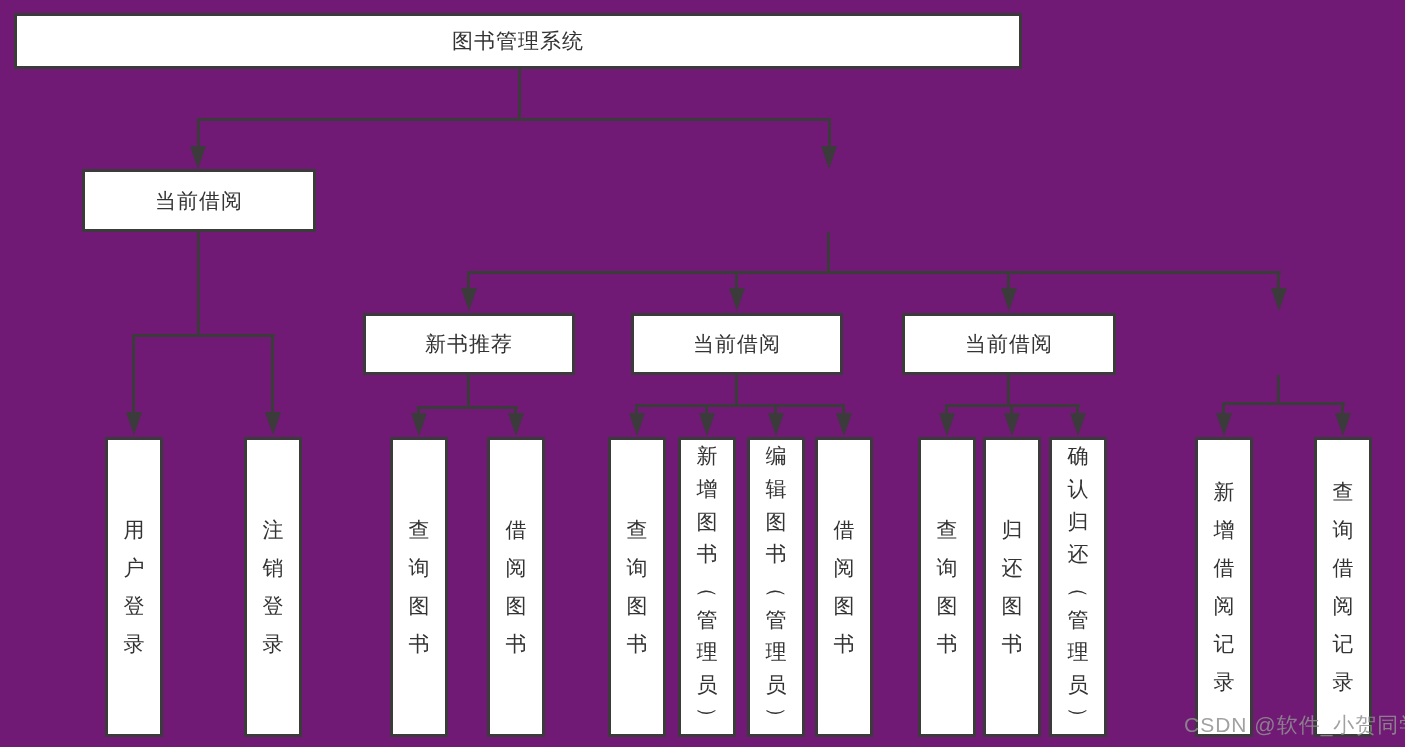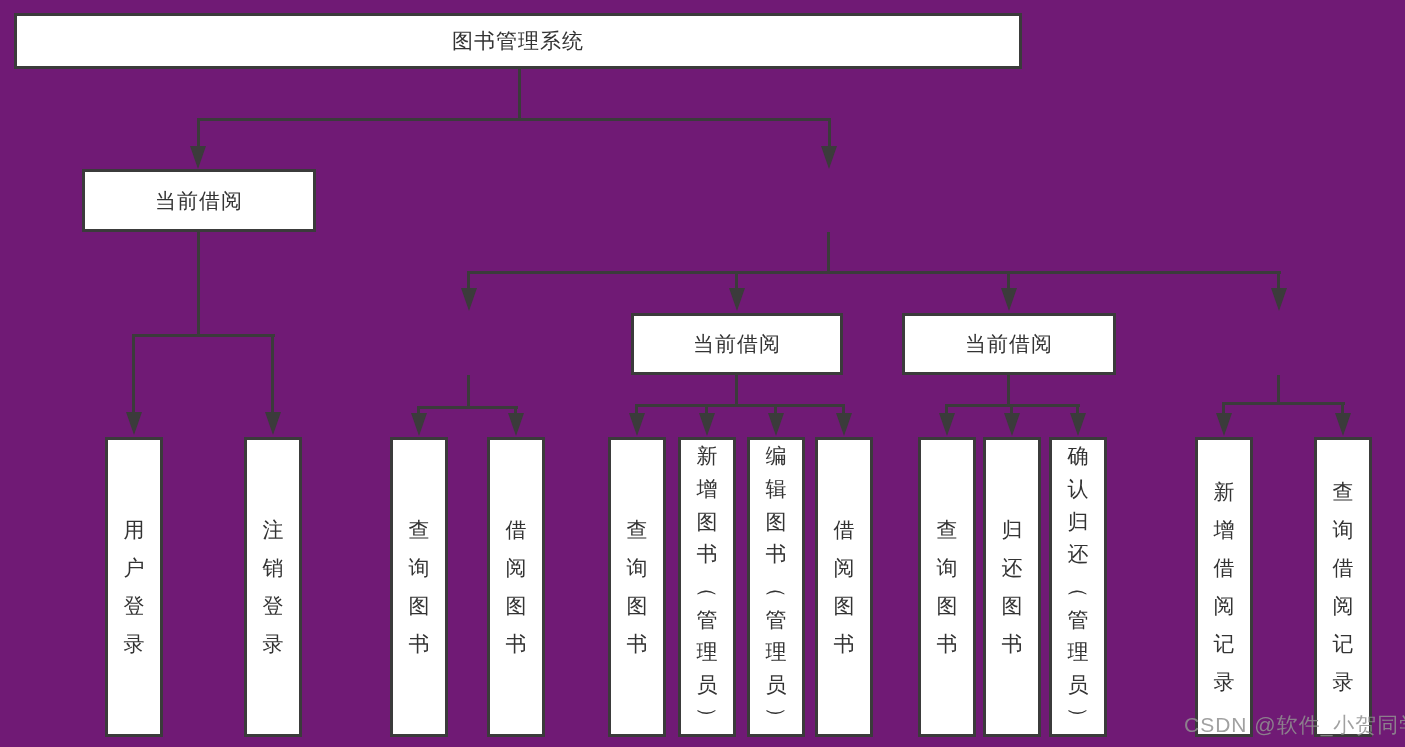--- a/index.html
+++ b/index.html
@@ -100,20 +100,23 @@
   <div class="hl" style="left:467px; top:271px; width:814px;"></div>
   <div class="vl" style="left:467px; top:271px; height:18px;"></div>
   <div class="arw" style="left:461px; top:288px;"></div>
   <div class="vl" style="left:735px; top:271px; height:18px;"></div>
   <div class="arw" style="left:729px; top:288px;"></div>
   <div class="vl" style="left:1007px; top:271px; height:18px;"></div>
   <div class="arw" style="left:1001px; top:288px;"></div>
   <div class="vl" style="left:1277px; top:271px; height:18px;"></div>
   <div class="arw" style="left:1271px; top:288px;"></div>
 
+  <div class="hbox" style="left:363px; top:313px; width:212px; height:62px;">
+    <span>新书推荐</span>
+  </div>
   <div class="hbox" style="left:631px; top:313px; width:212px; height:62px;">
     <span>当前借阅</span>
   </div>
   <div class="hbox" style="left:902px; top:313px; width:214px; height:62px;">
     <span>当前借阅</span>
   </div>
 
   <div class="vl" style="left:467px; top:375px; height:33px;"></div>
   <div class="hl" style="left:417px; top:406px; width:101px;"></div>
   <div class="vl" style="left:417px; top:406px; height:9px;"></div>

